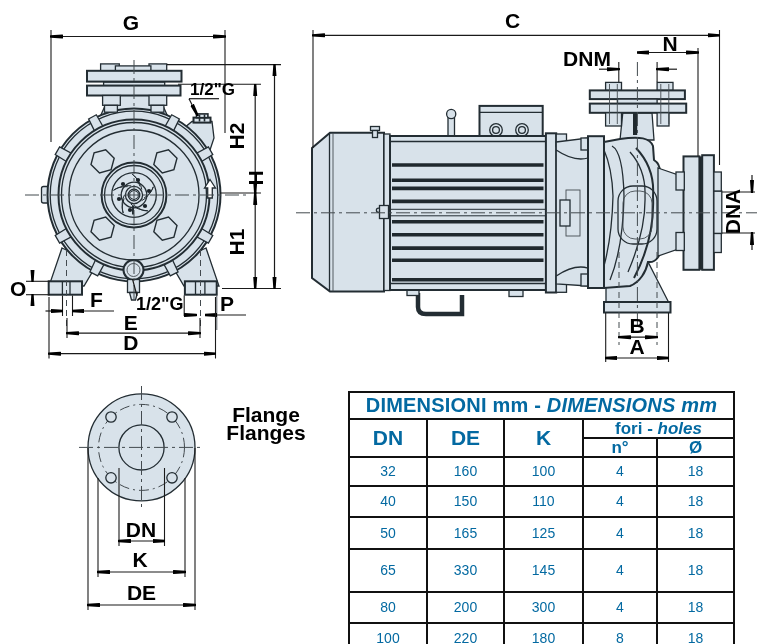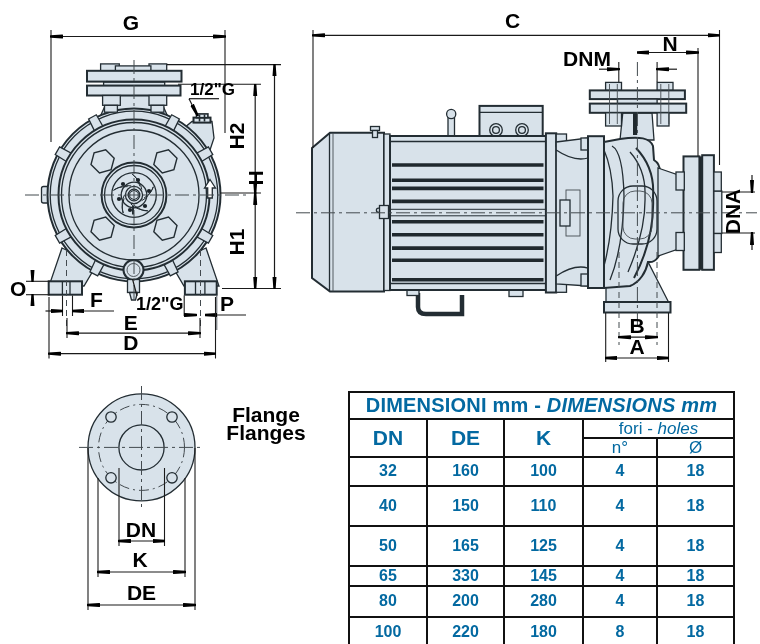--- a/index.html
+++ b/index.html
@@ -19,22 +19,22 @@
 .ext{fill:none;stroke:#1a1a1a;stroke-width:1.1}
 .cl{fill:none;stroke:#434a4f;stroke-width:1;stroke-dasharray:14 4 3 4}
 .dsh{fill:none;stroke:#434a4f;stroke-width:1;stroke-dasharray:6 4}
 .lab{font:bold 21px "Liberation Sans",sans-serif;fill:#000}
 .fin{stroke:#20292e;stroke-width:3.6;fill:none}
 
 #tbl{position:absolute;left:348px;top:391px;width:387px;height:241px;border-collapse:collapse;table-layout:fixed;font-family:"Liberation Sans",sans-serif;color:#0369a1}
 #tbl td{border:2px solid #111;line-height:1.05;text-align:center;vertical-align:middle;padding:0;overflow:hidden}
 #tbl .tt{font-size:20px;font-weight:bold;letter-spacing:0.2px}
 #tbl .hd{font-size:21px;font-weight:bold}
-#tbl .sh{font-size:17px;font-weight:normal;line-height:1}
-#tbl .dt{font-size:16px;font-weight:bold}
+#tbl .sh{font-size:17px;font-weight:bold;line-height:1}
+#tbl .dt{font-size:14px;font-weight:normal}
 </style>
 </head>
 <body>
 <div id="page">
 <svg id="art" width="760" height="644" viewBox="0 0 760 644">
 <defs>
 <marker id="ar" viewBox="0 0 12 8" refX="11.3" refY="4" markerWidth="12.5" markerHeight="8.5" markerUnits="userSpaceOnUse" orient="auto-start-reverse">
           <path d="M0.4,3.2 L11.6,4 L0.4,4.8 L0,4 Z" fill="#000" stroke="#000" stroke-width="2.2" stroke-linejoin="round"></path>
         </marker>
 </defs>
@@ -360,45 +360,45 @@
           <td class="sh">n°</td>
           <td class="sh">Ø</td>
         </tr>
 <tr style="height:29.3px">
           <td class="dt">32</td>
           <td class="dt">160</td>
           <td class="dt">100</td>
           <td class="dt">4</td>
           <td class="dt">18</td>
         </tr>
-<tr style="height:40px">
+<tr style="height:31px">
           <td class="dt">40</td>
           <td class="dt">150</td>
           <td class="dt">110</td>
           <td class="dt">4</td>
           <td class="dt">18</td>
         </tr>
-<tr style="height:40px">
+<tr style="height:32px">
           <td class="dt">50</td>
           <td class="dt">165</td>
           <td class="dt">125</td>
           <td class="dt">4</td>
           <td class="dt">18</td>
         </tr>
-<tr style="height:20px">
+<tr style="height:43px">
           <td class="dt">65</td>
           <td class="dt">330</td>
           <td class="dt">145</td>
           <td class="dt">4</td>
           <td class="dt">18</td>
         </tr>
 <tr style="height:31px">
           <td class="dt">80</td>
           <td class="dt">200</td>
-          <td class="dt">280</td>
+          <td class="dt">300</td>
           <td class="dt">4</td>
           <td class="dt">18</td>
         </tr>
 <tr style="height:29.3px">
           <td class="dt">100</td>
           <td class="dt">220</td>
           <td class="dt">180</td>
           <td class="dt">8</td>
           <td class="dt">18</td>
         </tr>

